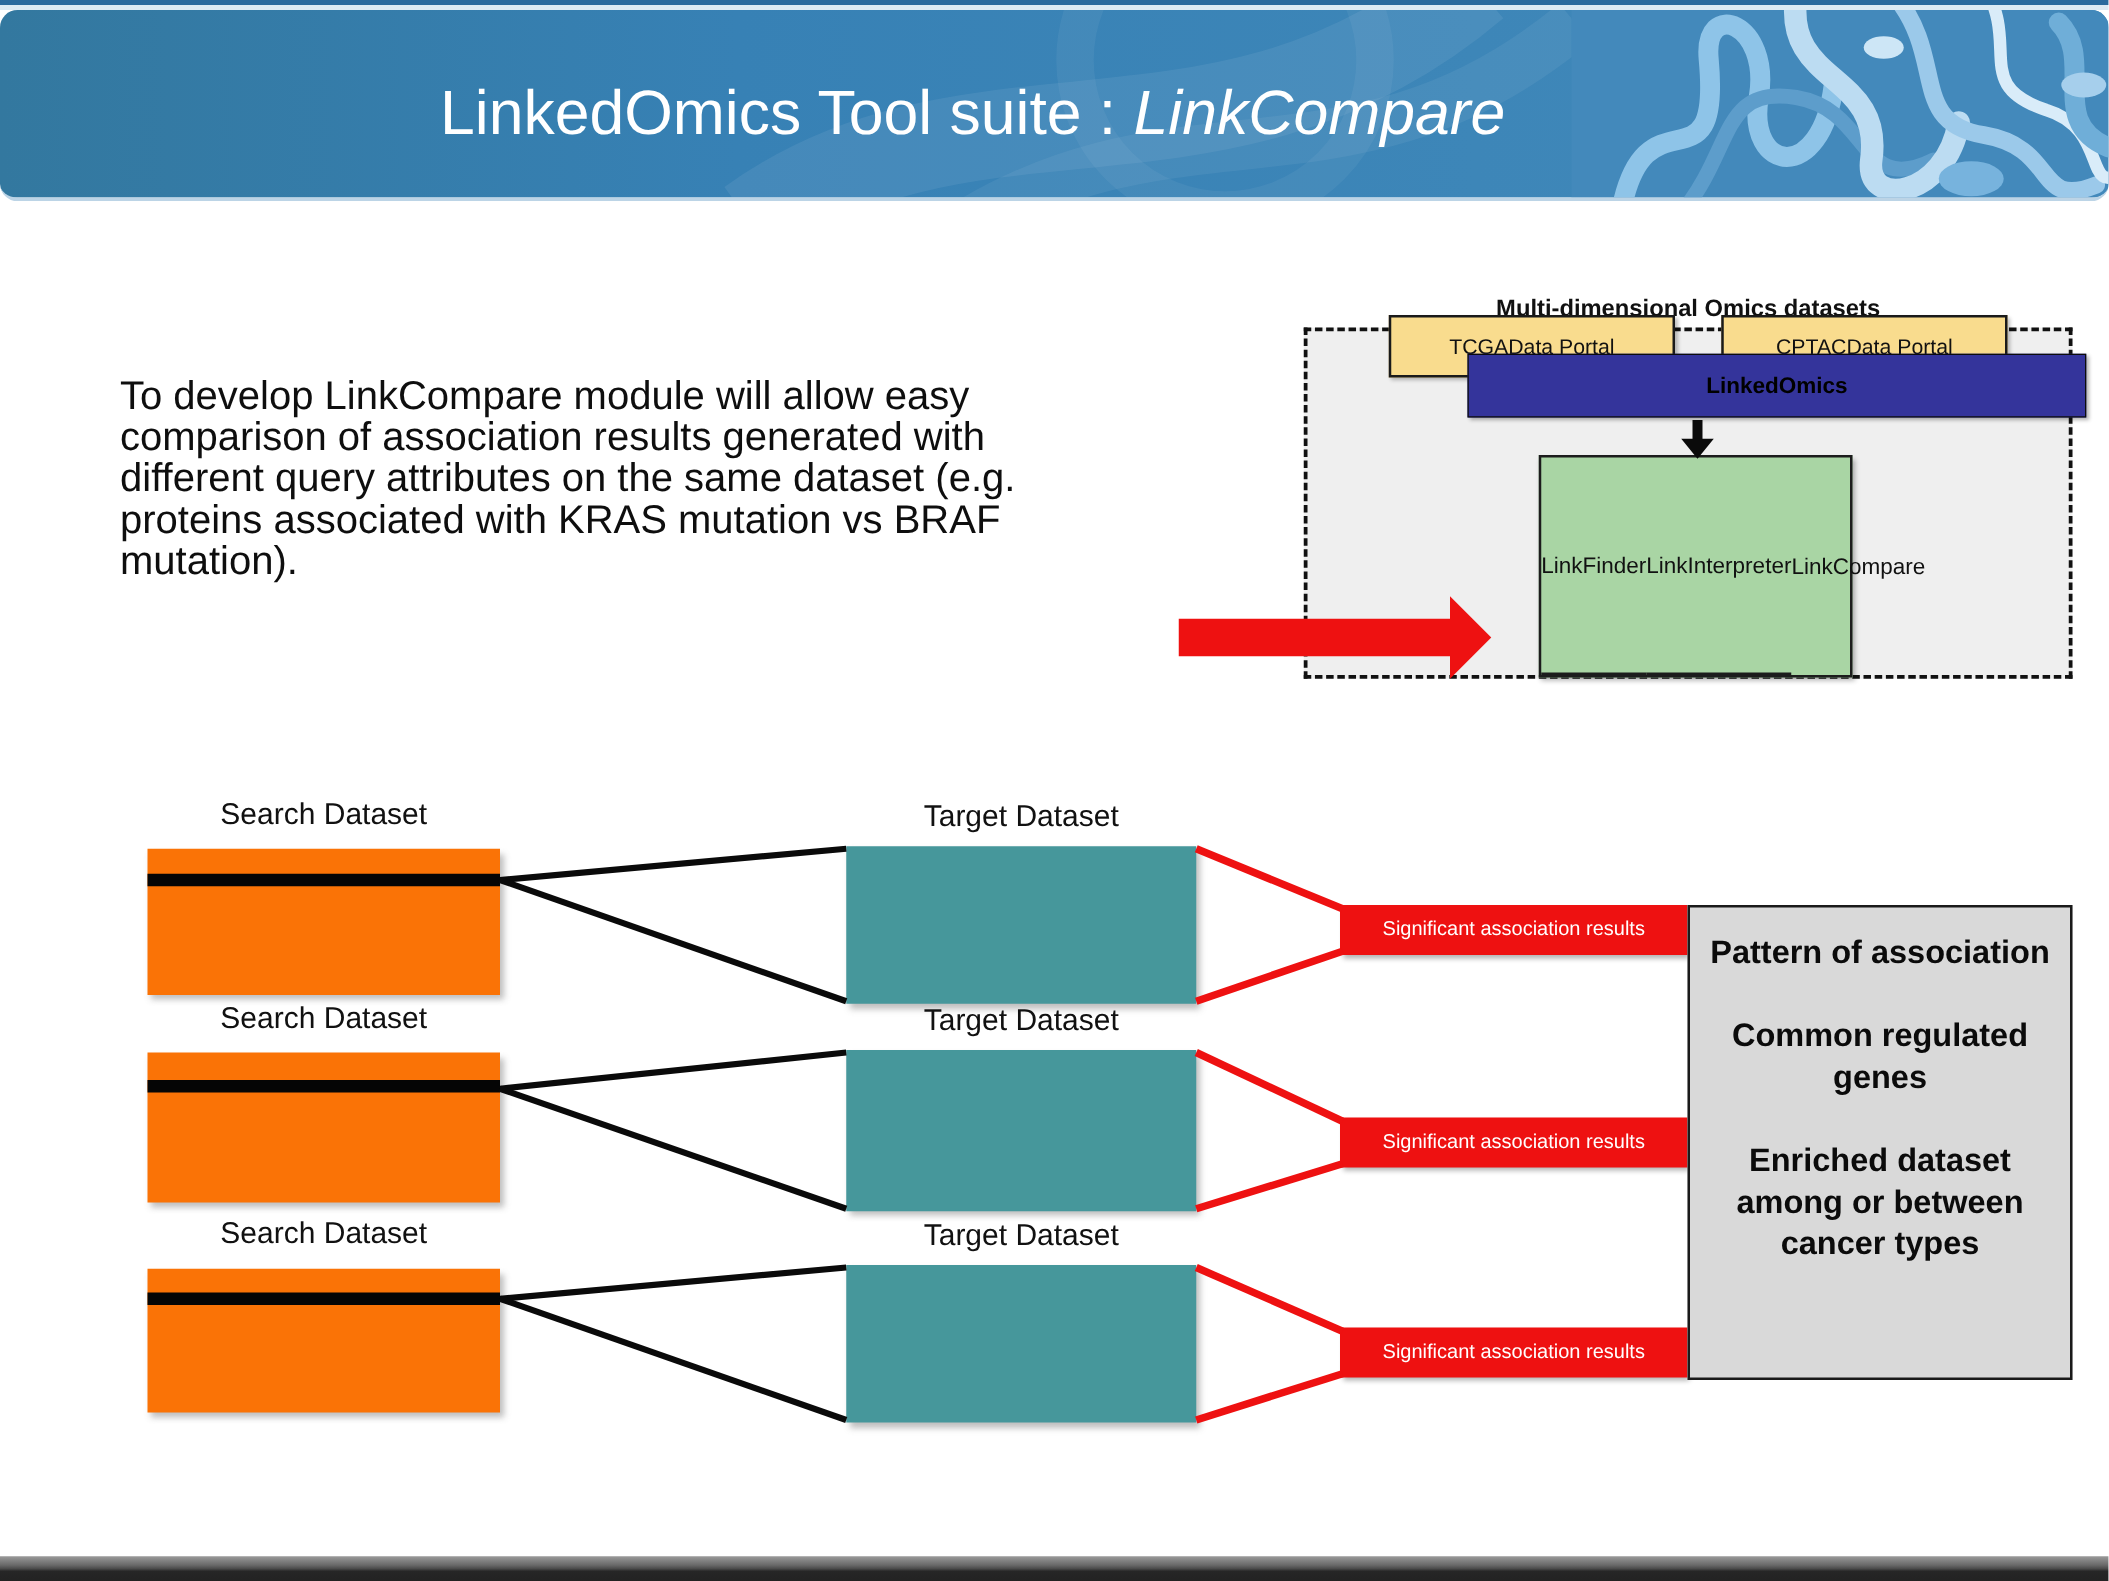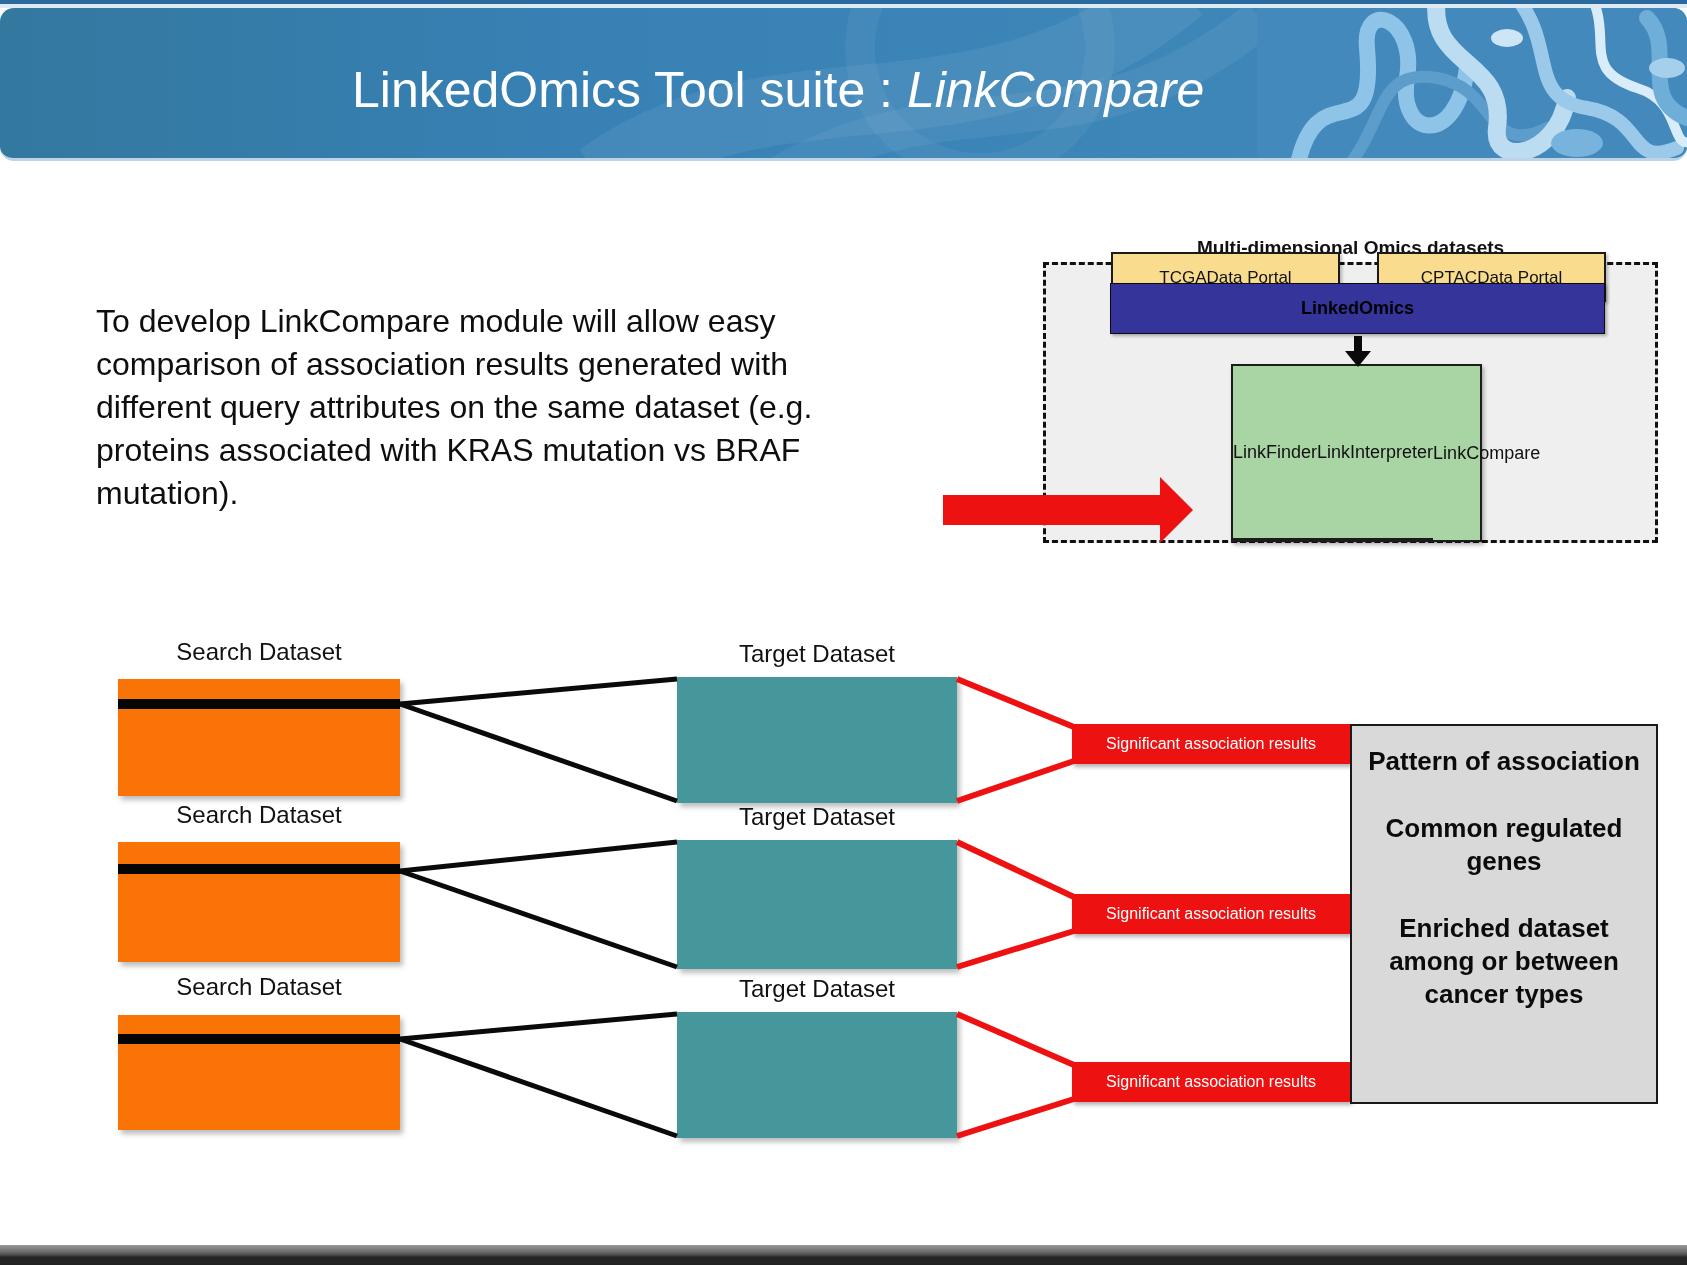--- a/index.html
+++ b/index.html
@@ -17,41 +17,41 @@
   }
   #header .decor{position:absolute;right:0;top:0;height:150px;pointer-events:none;}
   #title{
     position:absolute;left:352px;top:53px;width:1000px;
     color:#ffffff;font-size:50px;letter-spacing:0px;white-space:nowrap;
   }
   #title .it{font-style:italic;}
   
   #intro{
     position:absolute;left:96px;top:300px;width:790px;
-    font-size:32px;line-height:43px;color:#0e0e0e;
+    font-size:32px;line-height:33px;color:#0e0e0e;
   }
   
   .diagcaption{
     position:absolute;left:1043px;top:194px;width:615px;text-align:center;
     font-weight:bold;font-size:19px;color:#111;margin-top:43px;
   }
   #dashedbox{
     position:absolute;left:1043px;top:262px;width:615px;height:281px;
     background:#efefef;border:3px dashed #111;box-sizing:border-box;
   }
   .srcbox{
     position:absolute;top:224px;height:50px;width:229px;
     background:#f9dc8e;border:2px solid #1a1a1a;box-sizing:border-box;
     display:flex;flex-direction:row;align-items:center;justify-content:center;
     font-size:17px;line-height:21px;color:#111;box-shadow:2px 2px 3px rgba(0,0,0,.25);margin-top:28px;
   }
   #srcbox-tcga{left:1111px;}
   #srcbox-cptac{left:1377px;}
   #linkedomicsbar{
-    position:absolute;left:1110px;top:283px;width:495px;height:51px;
+    position:absolute;left:1174px;top:283px;width:495px;height:51px;
     background:#34349b;border:1px solid #0c0c0c;box-sizing:border-box;
     display:flex;align-items:center;justify-content:center;
     font-weight:bold;font-size:18px;color:#000;box-shadow:2px 2px 3px rgba(0,0,0,.3);
   }
   #modulestack{
     position:absolute;left:1231px;top:364px;width:251px;height:178px;
     border:2px solid #1c1c1c;box-sizing:border-box;background:#a9d5a4;
     display:flex;flex-direction:row;box-shadow:2px 3px 4px rgba(0,0,0,.3);
   }
   .modulecell{

